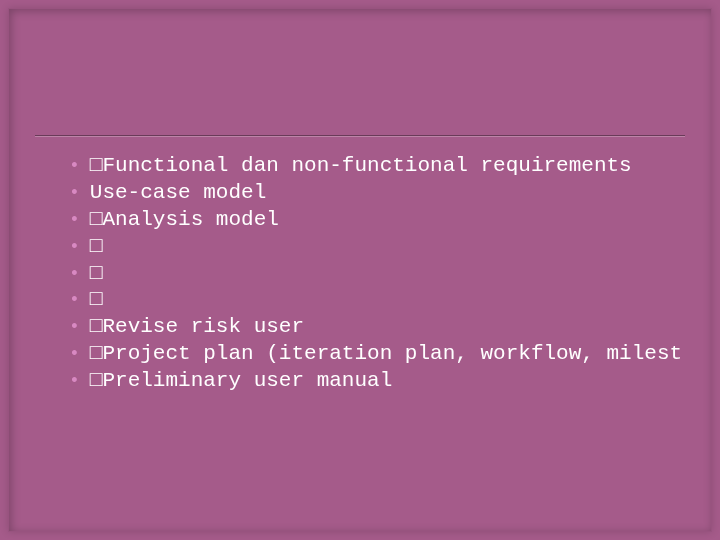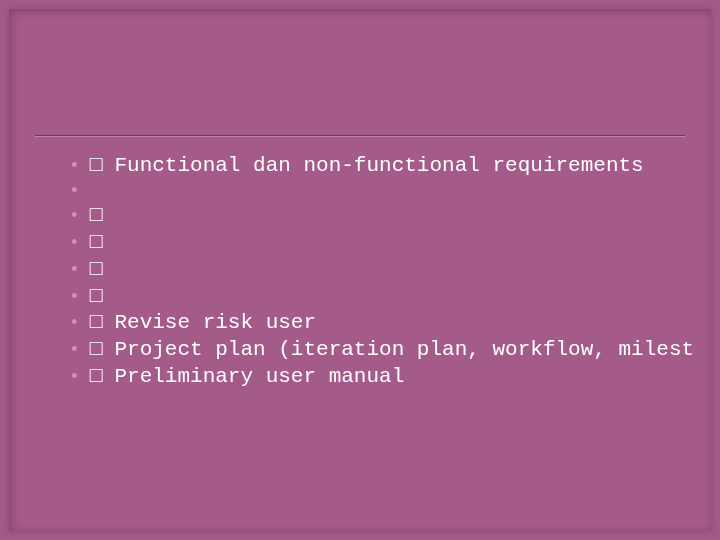--- a/index.html
+++ b/index.html
@@ -57,44 +57,45 @@
     color: #d889c2;
     margin-right: 10px;
     font-size: 18px;
     line-height: 1.28;
   }
   .marker {
     display: inline-block;
   }
   .text {
     display: inline-block;
-    margin-left: 12px;
   }
 </style>
 </head>
 <body>
 
 <div class="slide">
   <div class="inner-frame">
     <div class="divider"></div>
     <div class="content">
 
       <div class="bullet-row">
         <span class="dot">•</span>
         <span class="marker">□</span>
         <span class="text"> Functional dan non-functional requirements</span>
       </div>
 
       <div class="bullet-row">
         <span class="dot">•</span>
+        <span class="text"> Use-case model</span>
       </div>
 
       <div class="bullet-row">
         <span class="dot">•</span>
         <span class="marker">□</span>
+        <span class="text"> Analysis model</span>
       </div>
 
       <div class="bullet-row">
         <span class="dot">•</span>
         <span class="marker">□</span>
       </div>
 
       <div class="bullet-row">
         <span class="dot">•</span>
         <span class="marker">□</span>

